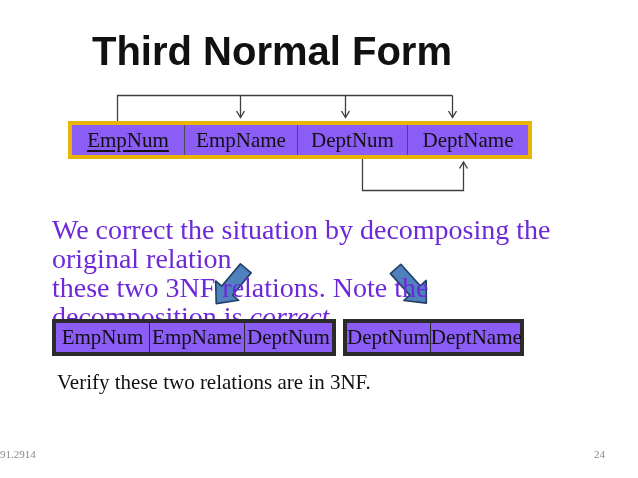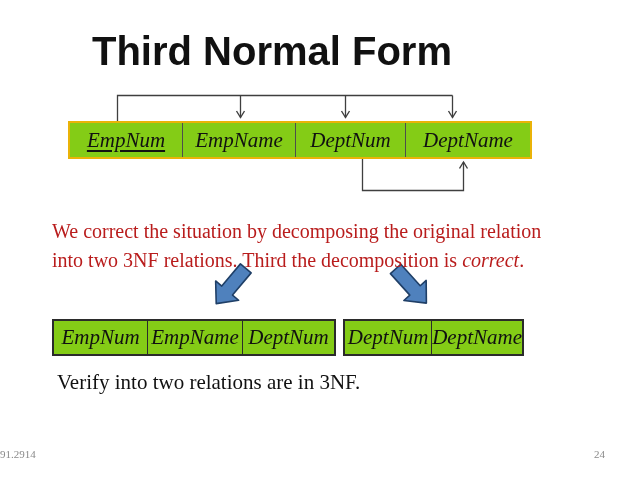--- a/index.html
+++ b/index.html
@@ -7,32 +7,32 @@
        font-family:"Liberation Serif", serif;}
   .slide{position:relative;width:638px;height:478px;background:#ffffff;}
 
   .title{position:absolute;left:0;top:26px;width:544px;text-align:center;
          font-family:"Liberation Sans", sans-serif;font-weight:bold;
          font-size:40px;line-height:50px;color:#111111;letter-spacing:0px;}
 
   .overlay{position:absolute;left:0;top:0;width:638px;height:478px;pointer-events:none;}
 
   .rel-table{position:absolute;display:flex;box-sizing:border-box;
-             background:#84cc16;border:2px solid #eab308;font-style:italic;}
+             background:#8b5cf6;border:4px solid #eab308;}
   .rel-table .cell{box-sizing:border-box;display:flex;align-items:center;justify-content:center;
              font-size:21px;color:#111111;border-left:1px solid #4d4d4d;white-space:nowrap;}
   .rel-table .cell:first-child{border-left:none;}
   .top-table{left:68px;top:121px;width:464px;height:38px;}
   .bl-table{left:52px;top:319px;width:284px;height:37px;border-color:#2b2b2b;}
   .br-table{left:343px;top:319px;width:181px;height:37px;border-color:#2b2b2b;}
   .bl-table .cell,.br-table .cell{border-left-color:#2b2b2b;}
   .key{text-decoration:underline;text-underline-offset:3px;}
 
-  .para{position:absolute;left:52px;top:197px;width:540px;
-        font-size:20px;line-height:29px;color:#b91c1c;}
+  .para{position:absolute;left:52px;top:187px;width:540px;
+        font-size:28px;line-height:29px;color:#6d28d9;}
   .verify{position:absolute;left:57px;top:370px;width:520px;
         font-size:21px;color:#111111;}
 
   .footer-left{position:absolute;left:0;top:448px;width:638px;text-align:left;
         font-size:11px;color:#8a8a8a;}
   .footer-right{position:absolute;right:33px;top:448px;
         font-size:11px;color:#8a8a8a;}
 </style>
 </head>
 <body>
@@ -65,32 +65,32 @@
 
   <div class="rel-table top-table">
     <div class="cell key" style="width:112px">EmpNum</div>
     <div class="cell" style="width:113px">EmpName</div>
     <div class="cell" style="width:110px">DeptNum</div>
     <div class="cell" style="flex:1">DeptName</div>
   </div>
 
   <p class="para">
     <span>We correct the situation by decomposing the original relation</span><br>
-    <span>into two 3NF relations. Third the decomposition is </span><i>correct</i><span>.</span>
+    <span>these two 3NF relations. Note the decomposition is </span><i>correct</i><span>.</span>
   </p>
 
   <div class="rel-table bl-table">
     <div class="cell" style="width:93px">EmpNum</div>
     <div class="cell" style="width:95px">EmpName</div>
     <div class="cell" style="flex:1">DeptNum</div>
   </div>
 
   <div class="rel-table br-table">
     <div class="cell" style="width:92px">DeptNum</div>
     <div class="cell" style="flex:1">DeptName</div>
   </div>
 
-  <div class="verify">Verify into two relations are in 3NF.</div>
+  <div class="verify">Verify these two relations are in 3NF.</div>
 
   <div class="footer-left">91.2914</div>
   <div class="footer-right">24</div>
 
 </div>
 
 </body></html>

